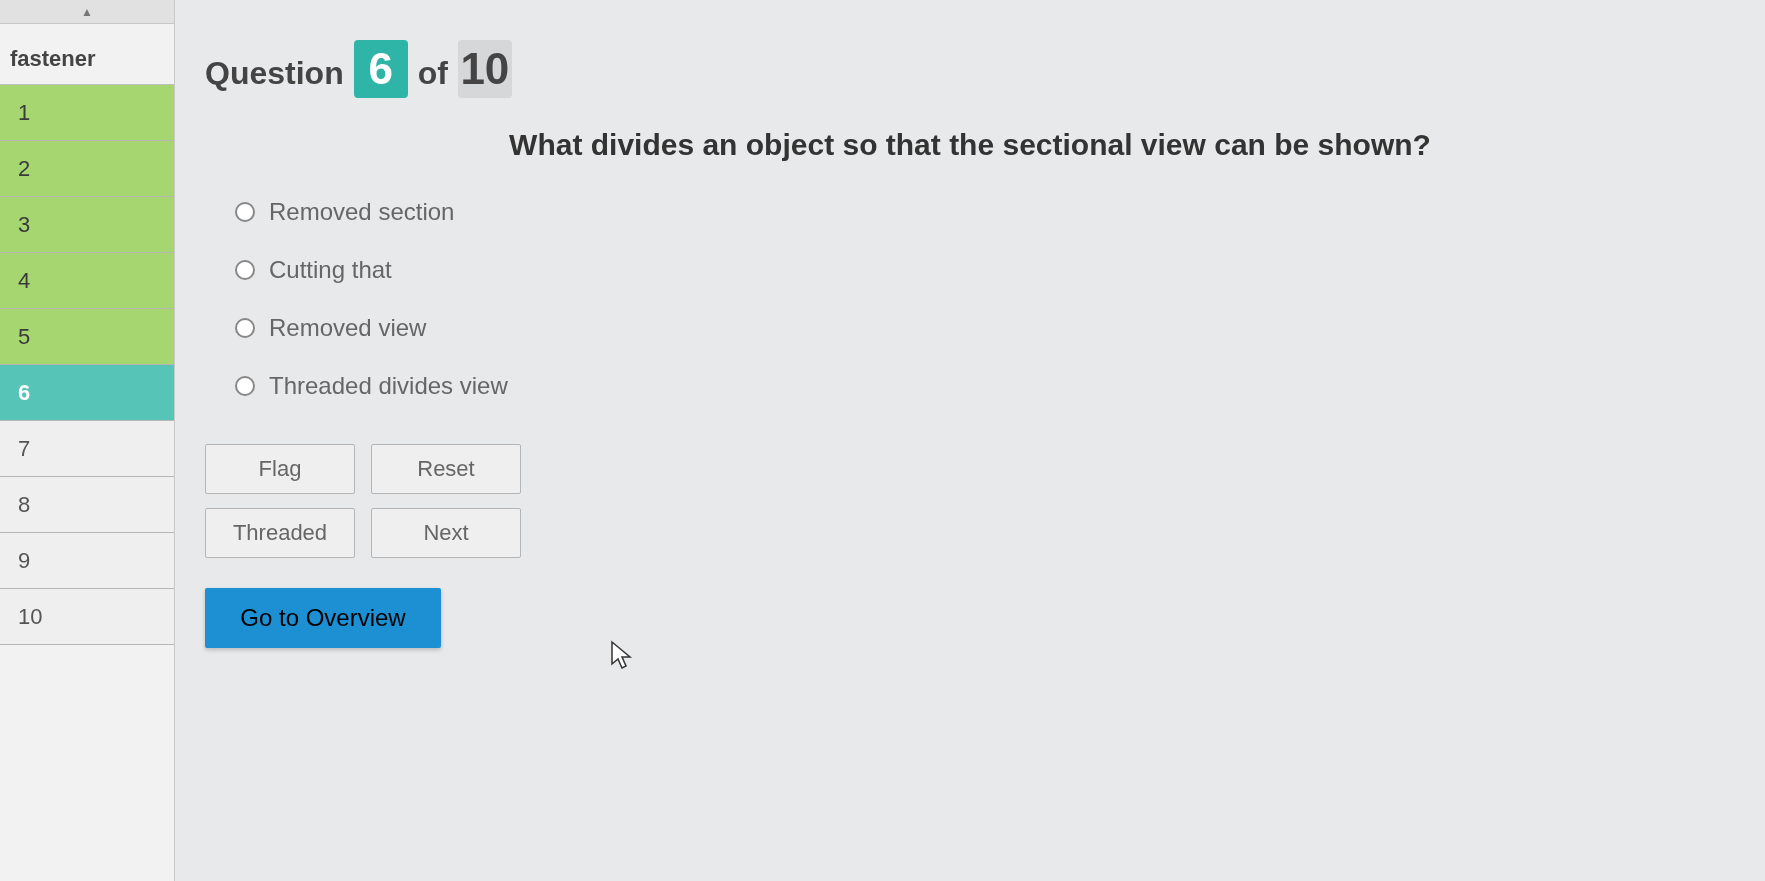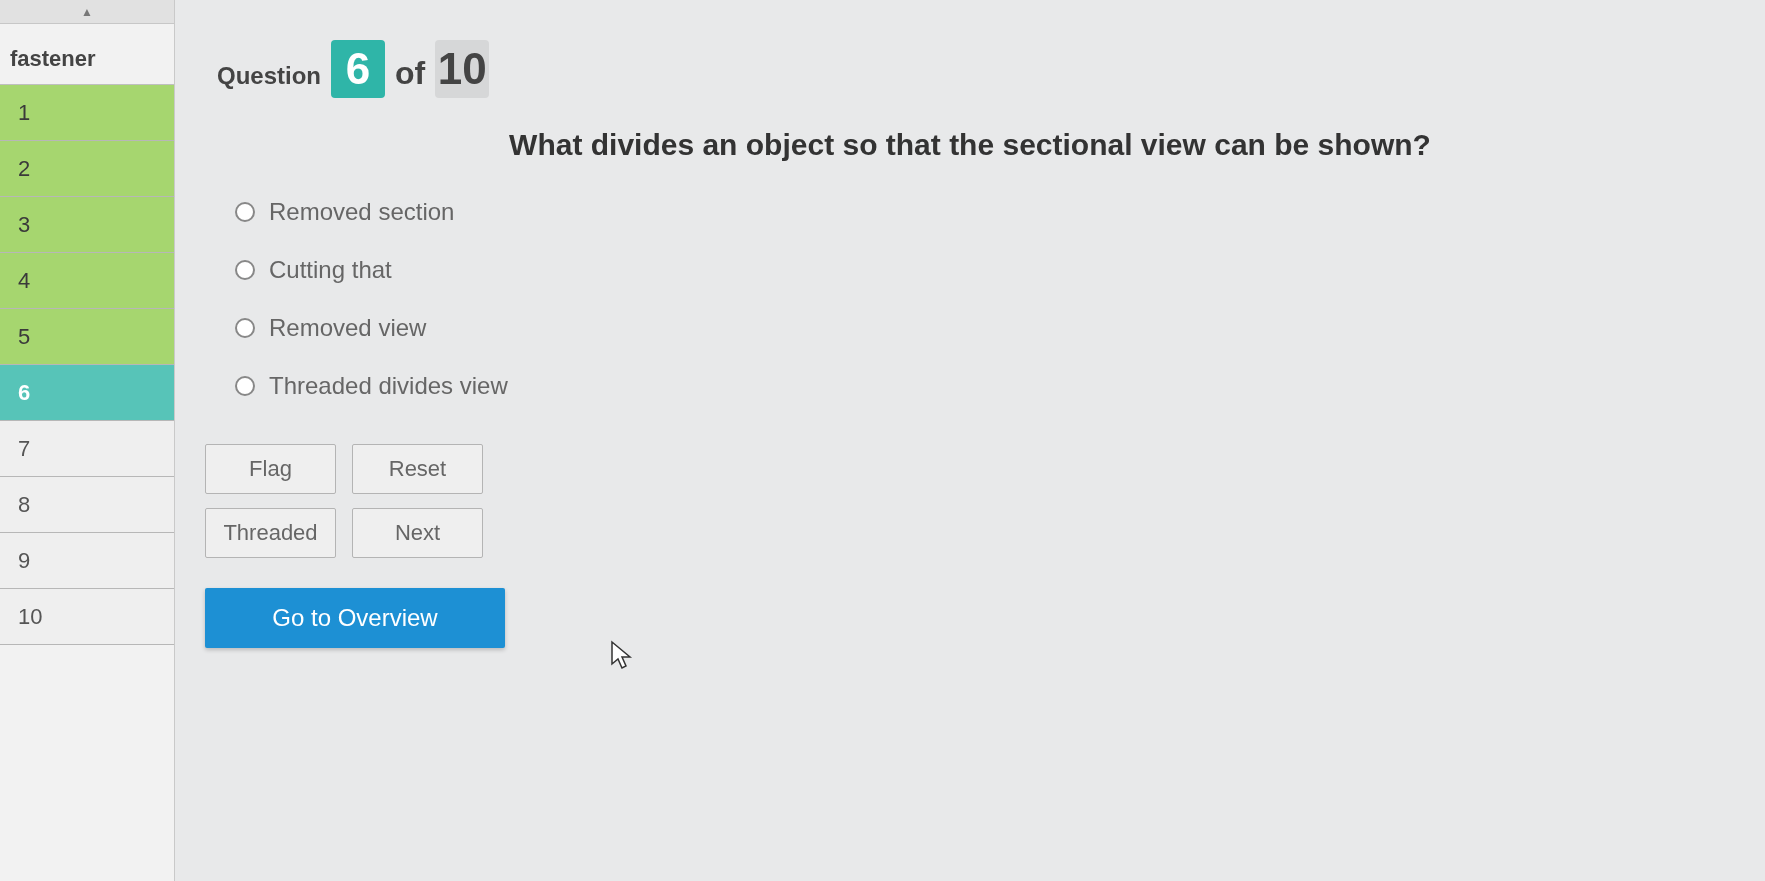--- a/index.html
+++ b/index.html
@@ -75,21 +75,21 @@
   }
   .qheader {
     display: flex;
     align-items: baseline;
     gap: 10px;
     font-size: 32px;
     font-weight: 700;
     color: #444;
     margin-bottom: 30px;
   }
-  .qheader .label { font-size: 24px; margin-left: 12px; }
+  .qheader .label { font-size: 32px; }
   .qheader .num {
     display: inline-block;
     min-width: 54px;
     height: 58px;
     line-height: 58px;
     text-align: center;
     font-size: 44px;
     font-weight: 700;
     border-radius: 4px;
   }
@@ -132,38 +132,38 @@
     flex-shrink: 0;
     display: inline-block;
     background: #fff;
   }
   .btn-row {
     display: flex;
     gap: 16px;
     margin-bottom: 14px;
   }
   .btn {
-    width: 131px;
+    width: 150px;
     height: 50px;
     border: 1px solid #b4b4b4;
     background: #efefef;
     color: #666;
     font-size: 22px;
     display: flex;
     align-items: center;
     justify-content: center;
     cursor: pointer;
     border-radius: 2px;
   }
   .btn-overview {
     margin-top: 30px;
-    width: 300px;
+    width: 236px;
     height: 60px;
     background: #1d90d4;
-    color: #ffffff;
+    color: #000000;
     font-size: 24px;
     display: flex;
     align-items: center;
     justify-content: center;
     cursor: pointer;
     border: none;
     border-radius: 2px;
     box-shadow: 0 2px 4px rgba(0,0,0,0.2);
   }
   .cursor-icon {

